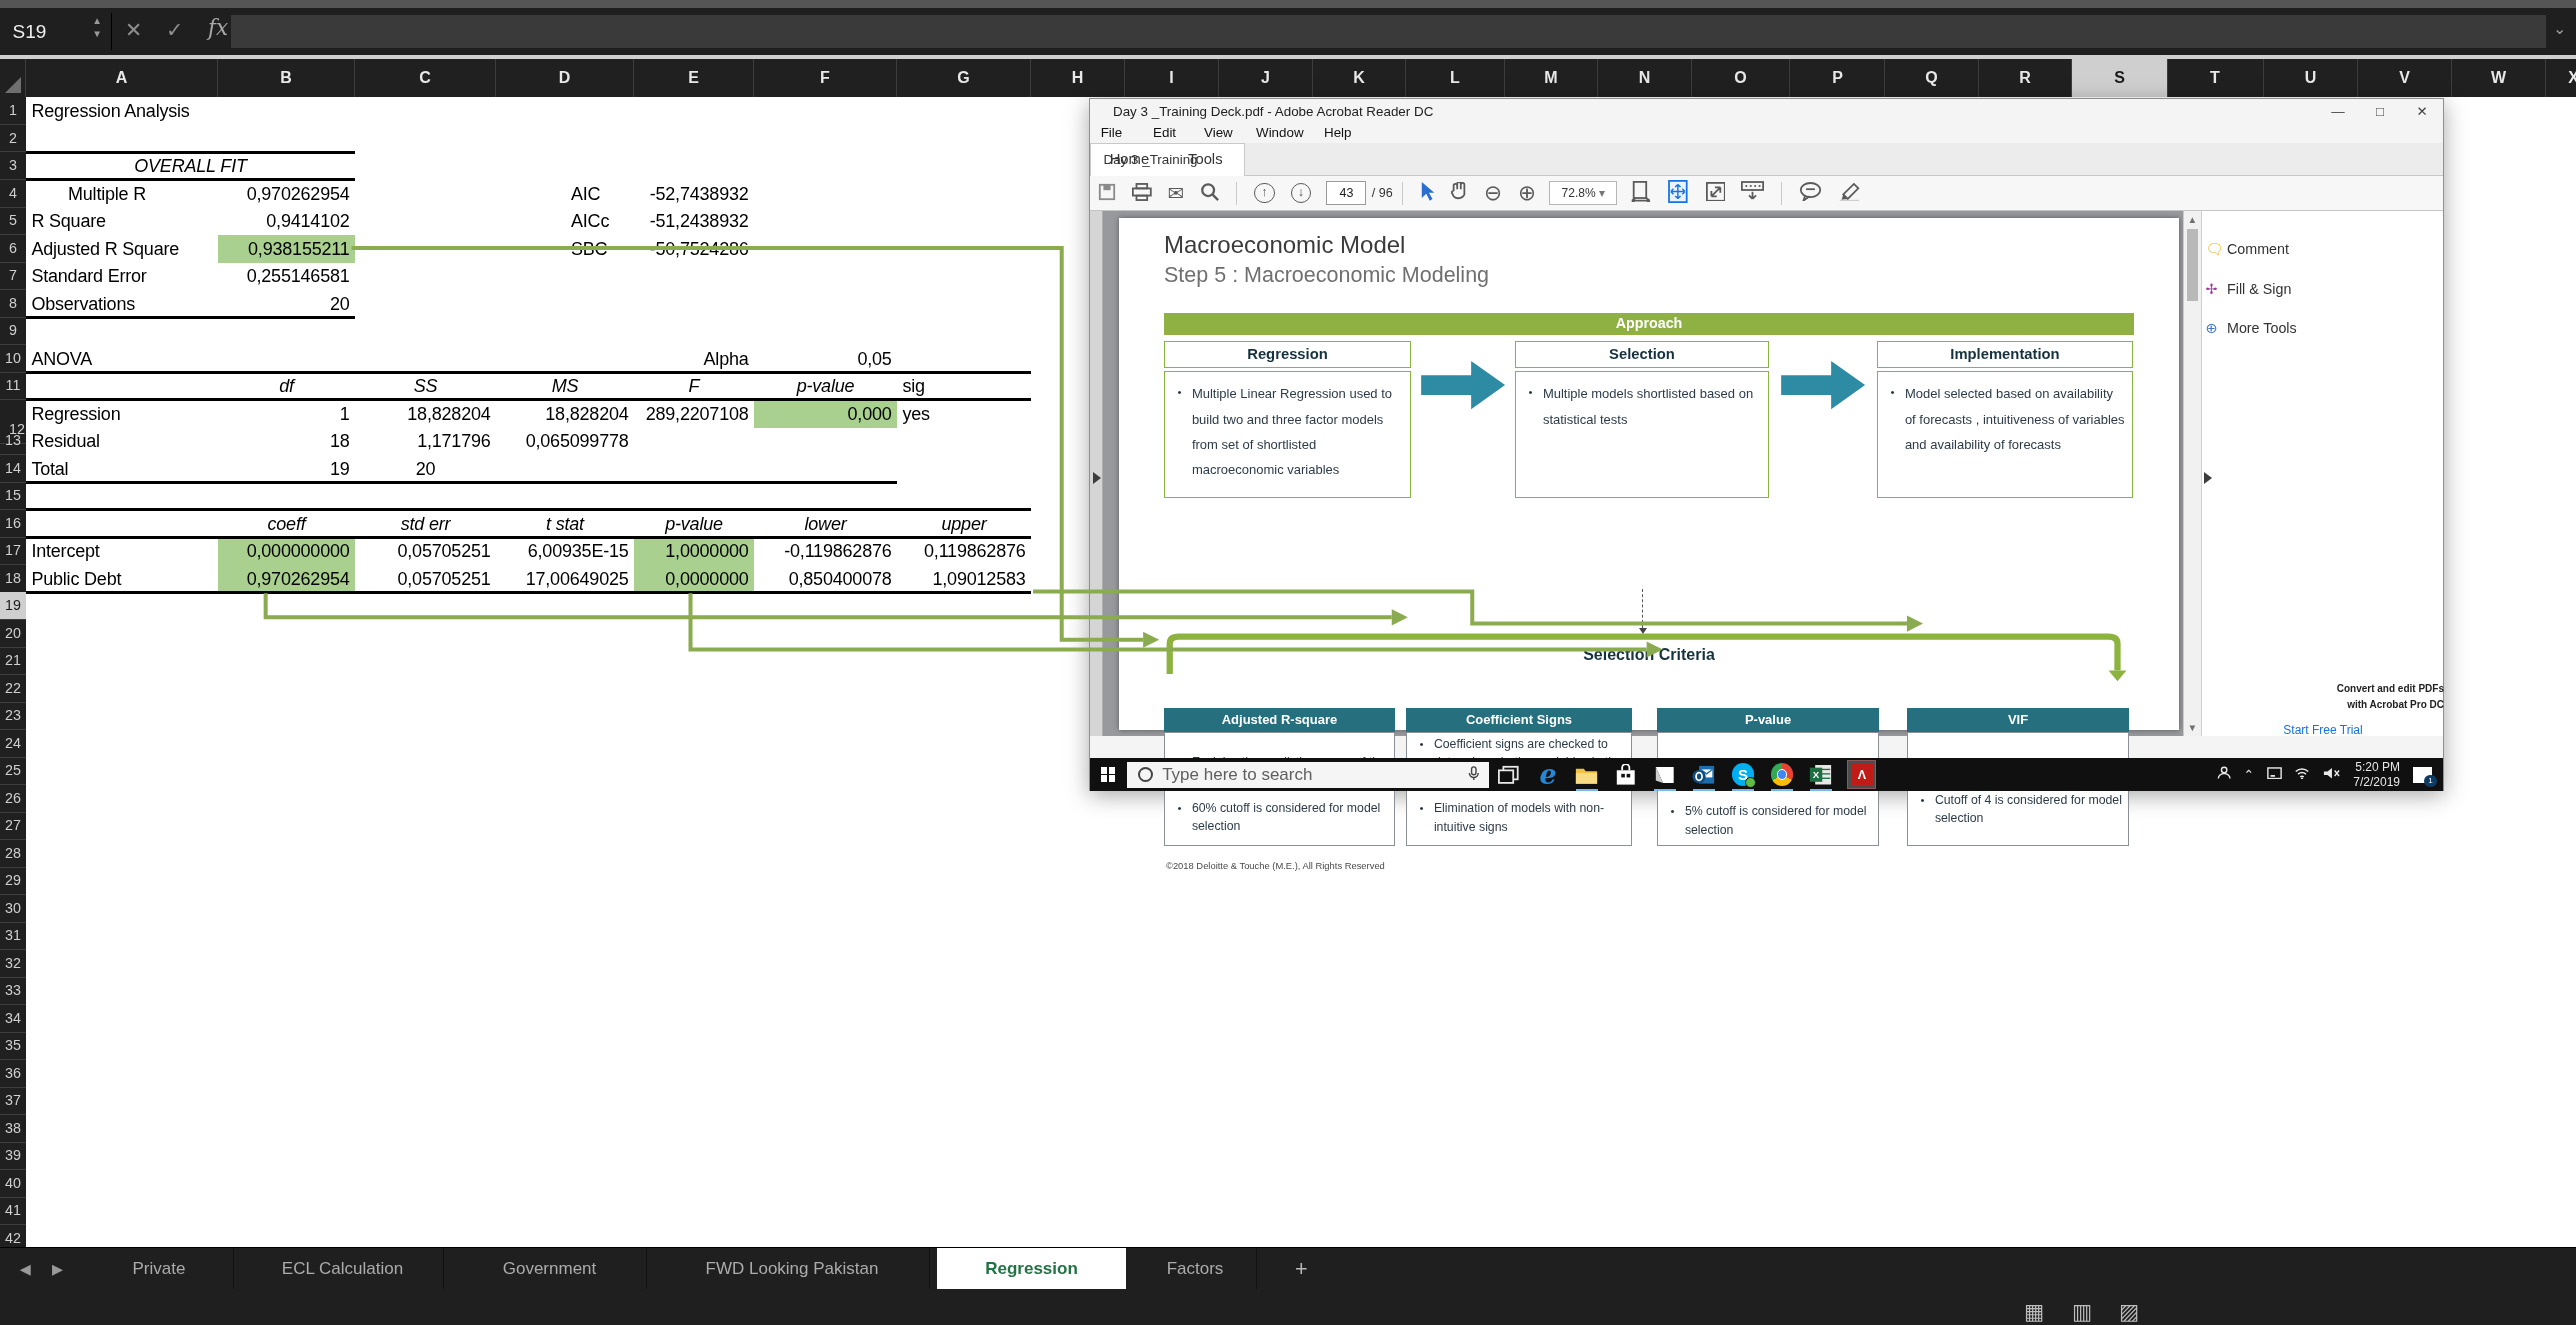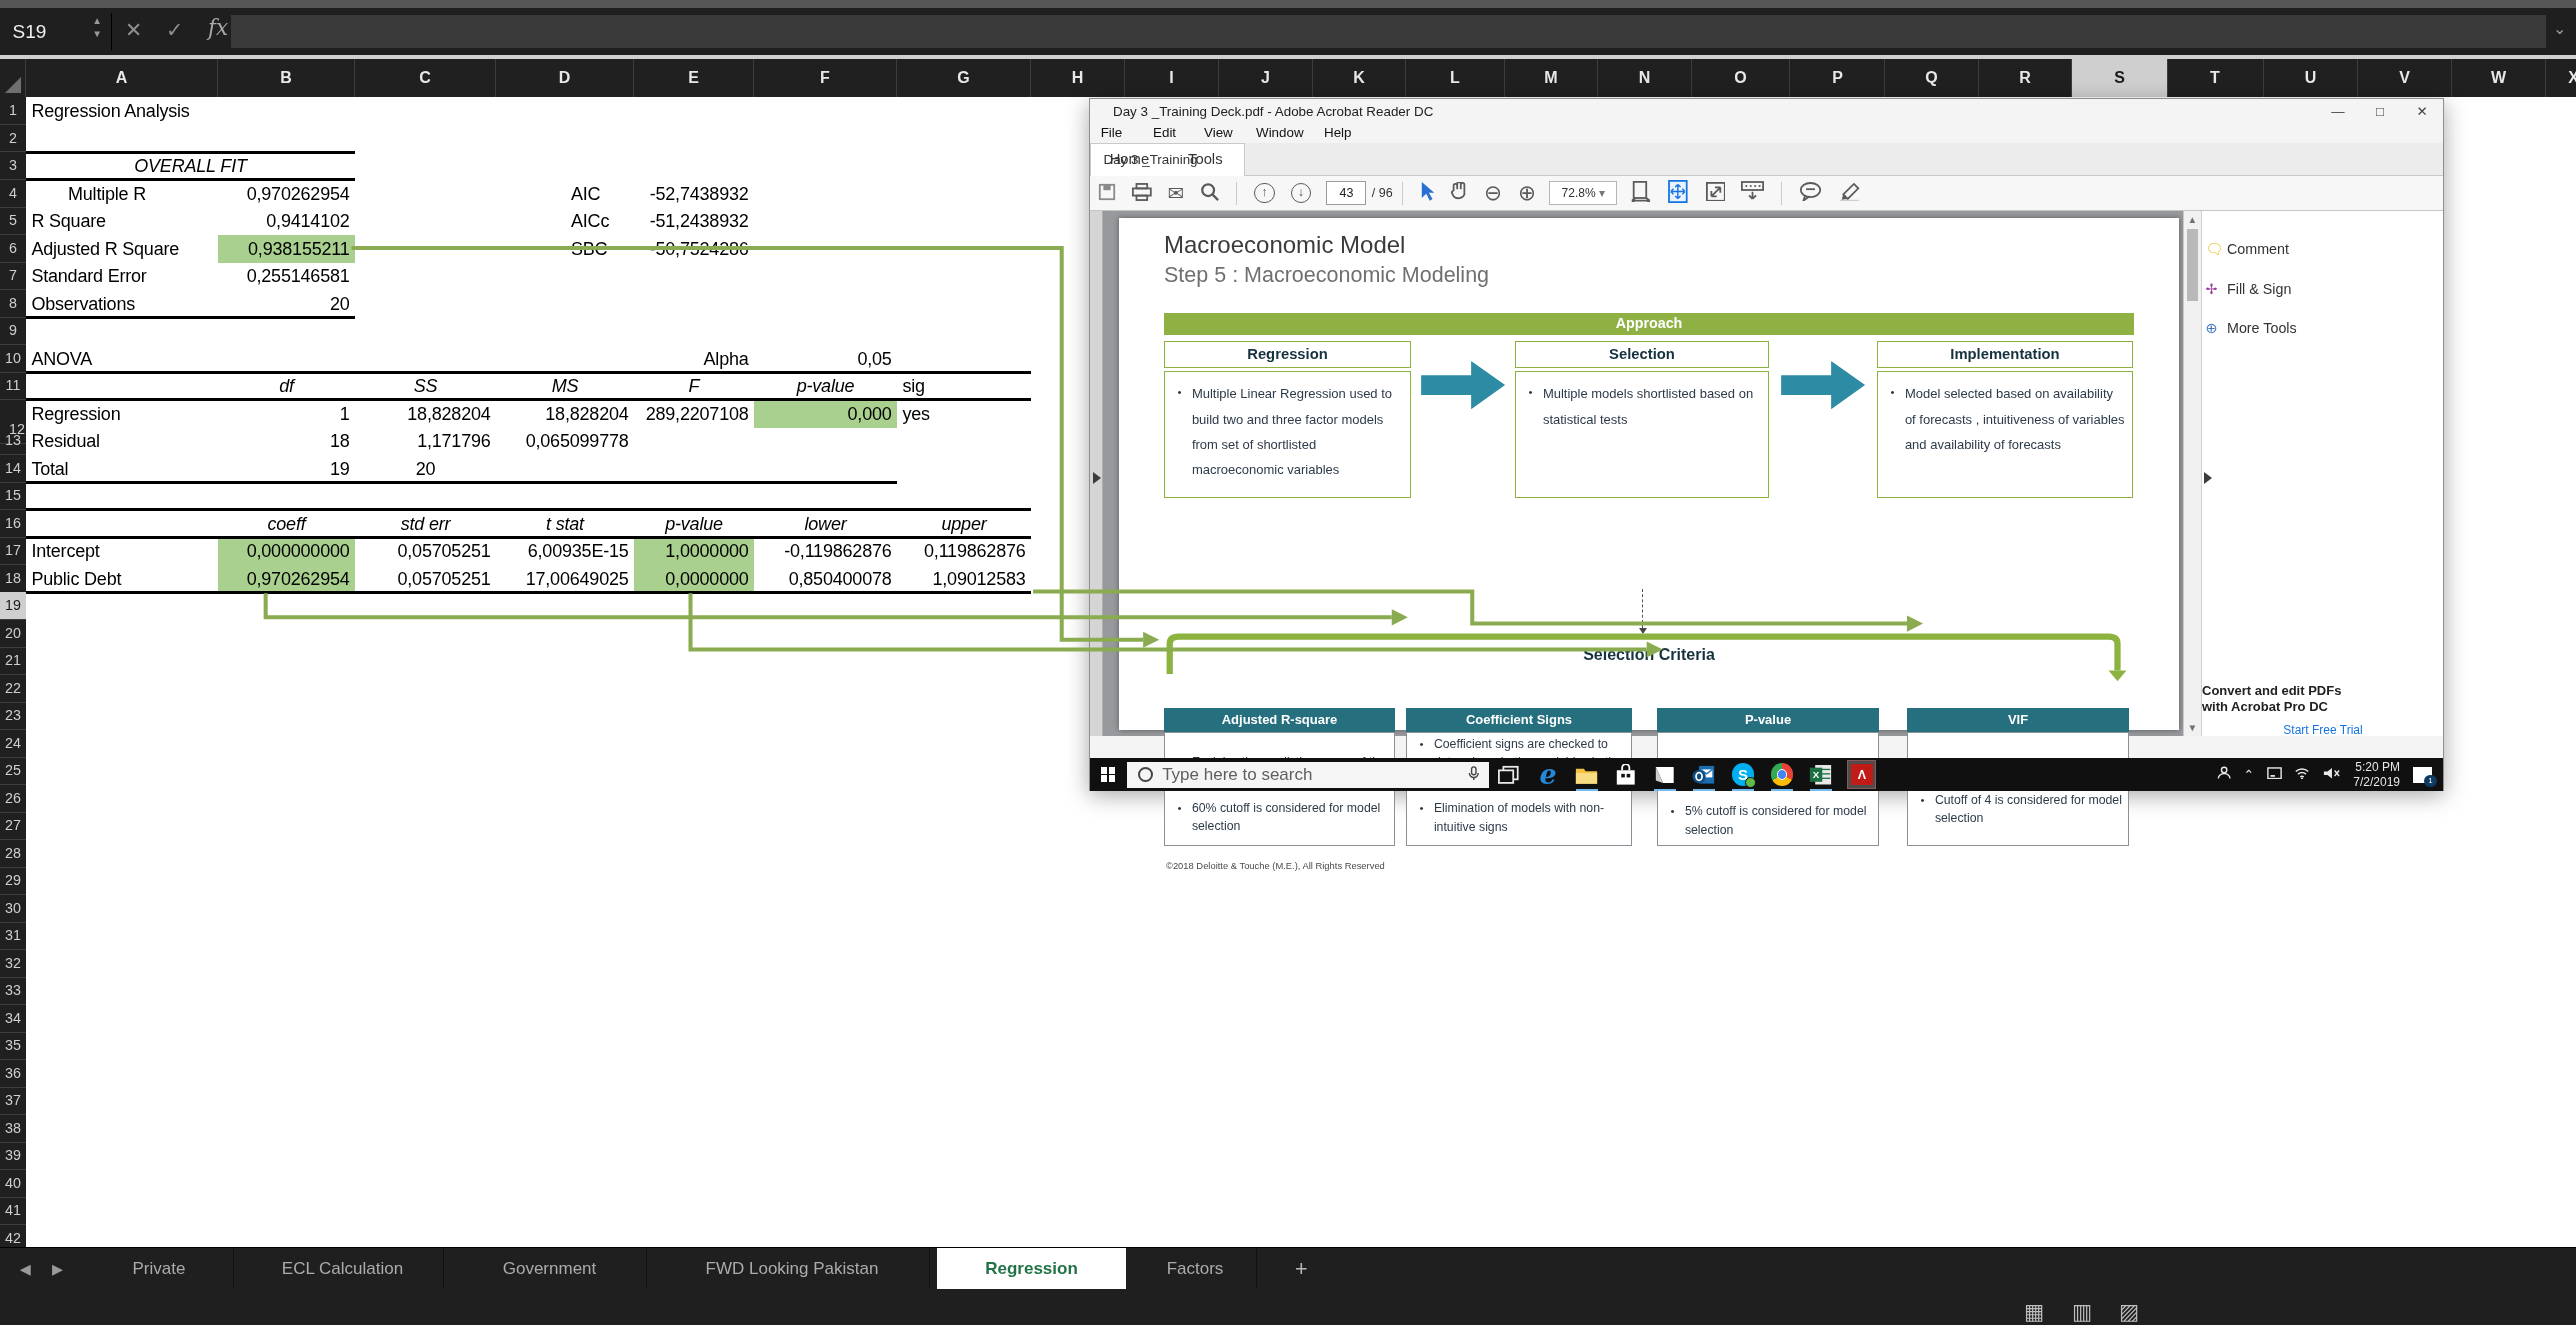--- a/index.html
+++ b/index.html
@@ -60,21 +60,21 @@
   #pcontent{left:0px;top:112px;width:1353px;height:525px;background:#97999c;}
   #lstrip{left:0;top:0;width:12.5px;height:525px;background:#d5d5d5;border-right:0.9px solid #aeaeae;box-sizing:border-box;}
   .collapse{position:absolute;width:0;height:0;border-top:6.3px solid transparent;border-bottom:6.3px solid transparent;border-left:8px solid #3c3c3c;}
   #page{left:29px;top:7.2px;width:1060px;height:512px;background:#fff;box-shadow:0 0 5.4px rgba(0,0,0,.4);}
   #pscroll{left:1093px;top:0;width:18px;height:525px;background:#f1f1f1;border-left:0.9px solid #c9c9c9;box-sizing:border-box;}
   .sarr{position:absolute;left:3.6px;font-size:9.8px;color:#707070;}
   #sthumb{position:absolute;left:2.7px;top:18px;width:11.6px;height:72px;background:#b9b9b9;}
   #ppanel{left:1111px;top:0;width:242px;height:525px;background:#fff;border-left:0.9px solid #d0d0d0;box-sizing:border-box;}
   .pan-item{position:absolute;left:25px;font-size:14.3px;color:#333;}
   .pan-ico{position:absolute;left:-21.5px;top:0px;font-size:14.3px;}
-  #promo1,#promo2{position:absolute;left:0;width:242px;text-align:left;font-weight:700;font-size:13px;color:#222;}
+  #promo1,#promo2{position:absolute;left:0;width:242px;text-align:right;font-weight:700;font-size:10px;color:#222;}
   #freetrial{position:absolute;left:0;width:242px;text-align:center;font-size:12px;color:#1473e6;}
   
   #pg-title{left:45px;top:12.5px;font-size:24px;color:#3b3b3b;}
   #pg-sub{left:45px;top:45px;font-size:21.5px;color:#6f6f6f;}
   #band{left:45px;top:95px;width:970px;height:21.5px;background:#8fb144;color:#fff;font-weight:700;font-size:14.3px;text-align:center;line-height:21.5px;}
   .hbox{position:absolute;height:27px;background:#fff;border:1.8px solid #8bb43f;box-sizing:border-box;text-align:center;font-weight:700;font-size:14.8px;color:#16323f;line-height:24px;}
   .bbox{position:absolute;background:#fff;border:1.8px solid #8bb43f;box-sizing:border-box;padding:9px 7.2px 0 7.2px;}
   .bul{position:relative;padding-left:19.7px;font-size:13px;color:#2d3b49;margin-bottom:5.4px;}
   .bul:before{content:"\2022";position:absolute;left:5.4px;font-size:11.6px;}
   .approach .bul{line-height:1.95;}

